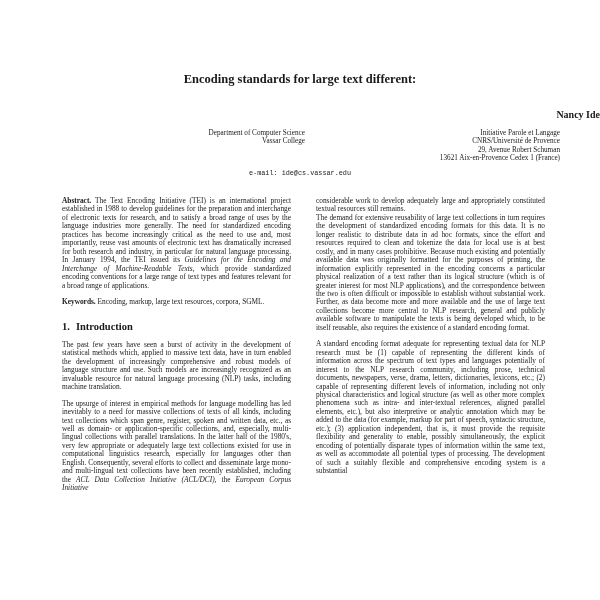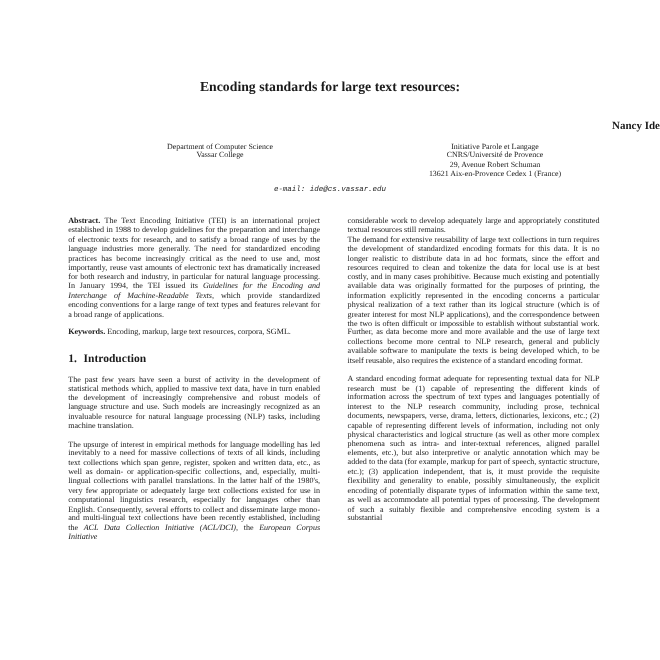--- a/index.html
+++ b/index.html
@@ -2,42 +2,42 @@
 <html><head>
 <meta charset="utf-8">
 <style>
   html, body { margin: 0; padding: 0; background: #ffffff; }
   body { width: 600px; height: 600px; overflow: hidden; position: relative;
          font-family: "Liberation Serif", "DejaVu Serif", serif; color: #1a1a1a; }
   .title { position: absolute; left: 0; width: 600px; top: 73px; text-align: center;
            font-weight: bold; font-size: 12.5px; line-height: 13px; }
   .author { position: absolute; left: 0; width: 600px; top: 109px; text-align: right;
             font-weight: bold; font-size: 10px; }
-  .affil { position: absolute; top: 129px; text-align: center; font-size: 7.2px; line-height: 8.3px; }
+  .affil { position: absolute; top: 129px; text-align: right; font-size: 7.2px; line-height: 8.3px; }
   .affil.left { left: 95px; width: 210px; }
   .affil.right { left: 340px; width: 220px; }
   .email { position: absolute; top: 169px; left: 0; width: 600px; text-align: center;
-           font-family: "Liberation Mono", "DejaVu Sans Mono", monospace; font-size: 6.8px; font-style: italic; }
+           font-family: "Liberation Mono", "DejaVu Sans Mono", monospace; font-size: 6.8px; }
   .col { position: absolute; top: 197px; width: 229px; font-size: 7.35px; line-height: 8.45px;
          text-align: justify; }
   .col.left { left: 62px; }
   .col.right { left: 316px; }
   .col p { margin: 0; }
   .col p + p { margin-top: 8px; }
   .abstract-label, .kw-label { font-weight: bold; }
   .kw { margin-top: 8px !important; }
   .section-heading { font-weight: bold; font-size: 10.5px; margin: 17px 0 9px 0; }
   .section-heading .num { margin-right: 6px; }
   em { font-style: italic; margin-top: 40px; }
 </style>
 </head>
 <body>
 
 <div class="title">
-  <div>Encoding standards for large text resources:</div>
+  <div>Encoding standards for large text different:</div>
 </div>
 <div class="author">Nancy Ide</div>
 
 <div class="affil left">
   <div>Department of Computer Science</div>
   <div>Vassar College</div>
 </div>
 <div class="affil right">
   <div>Initiative Parole et Langage</div>
   <div>CNRS/Université de Provence</div>

